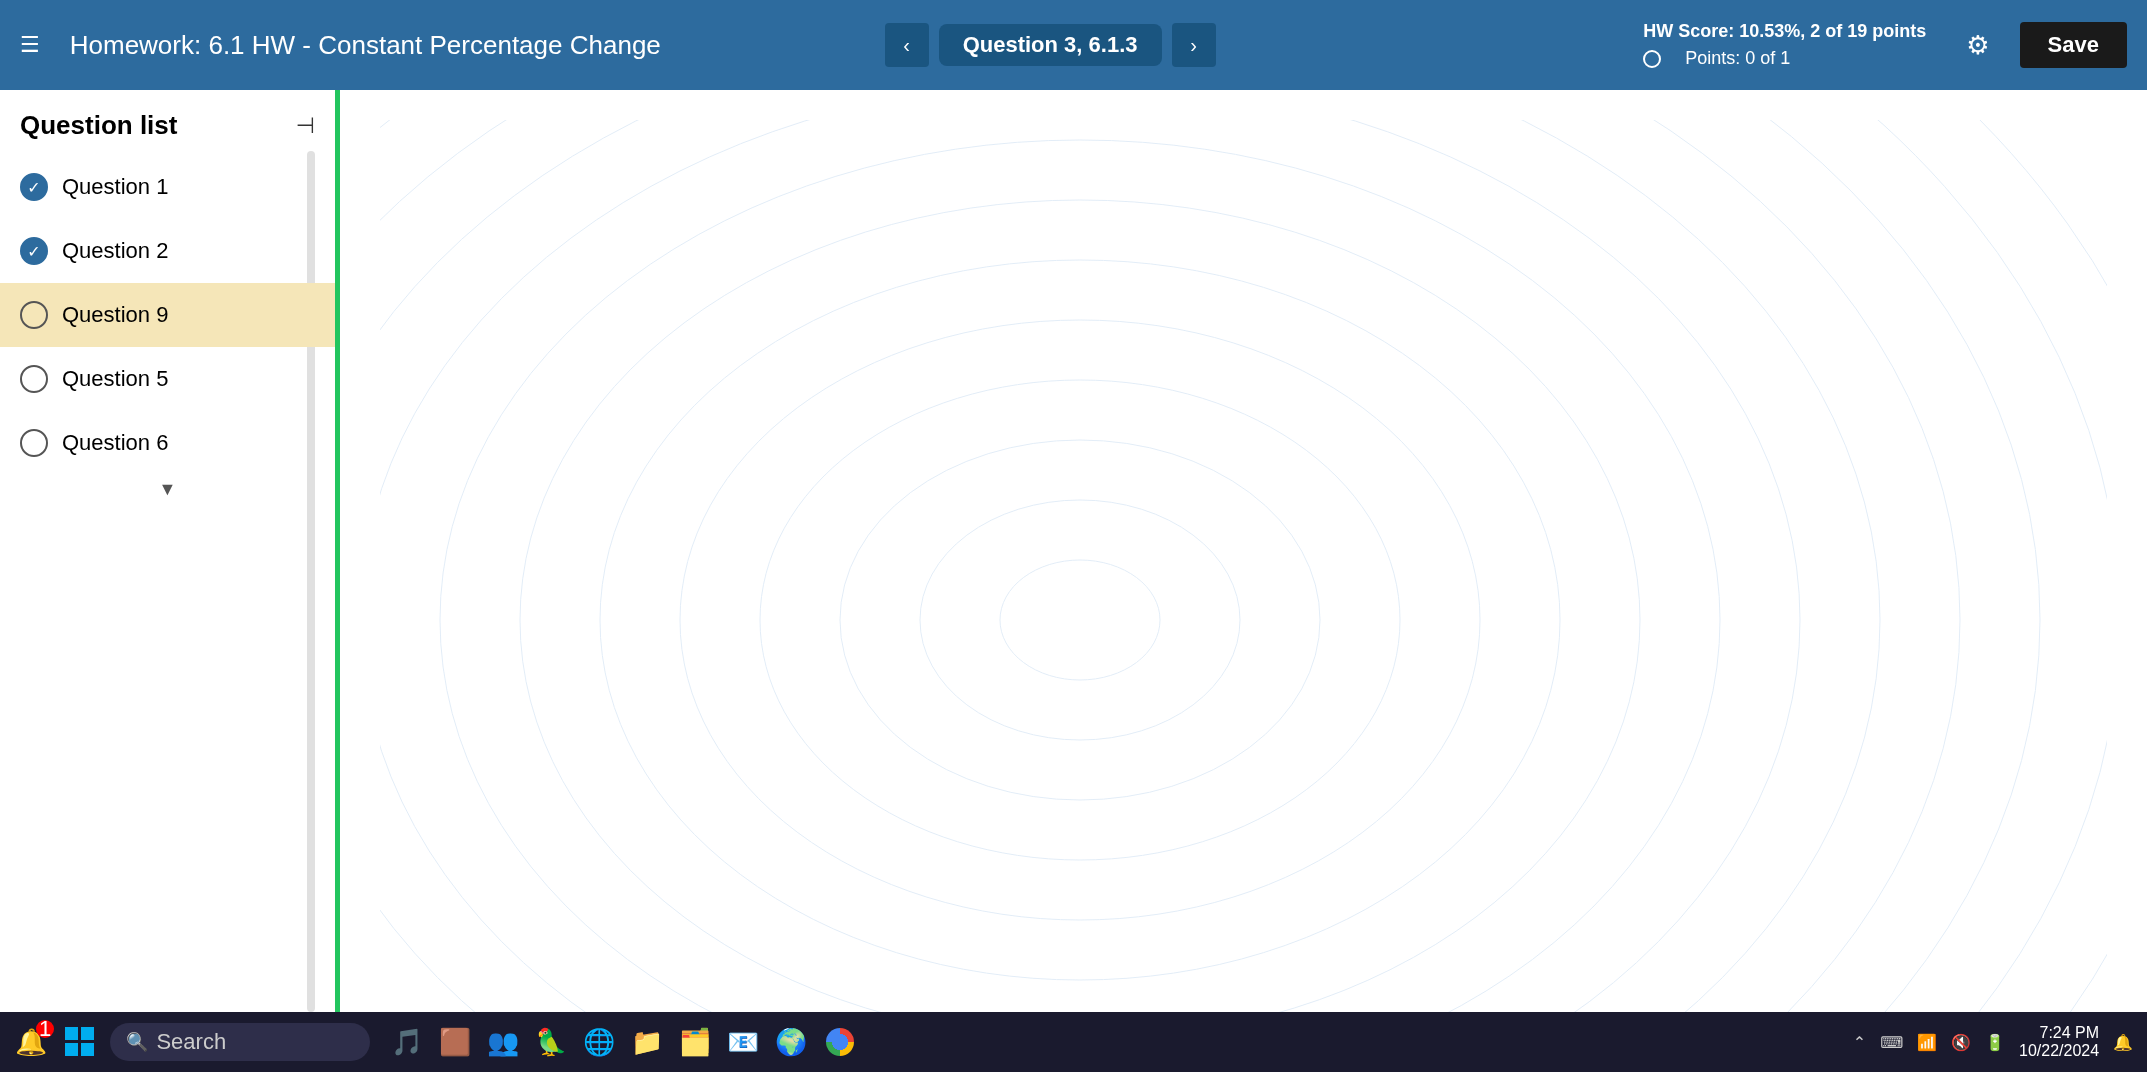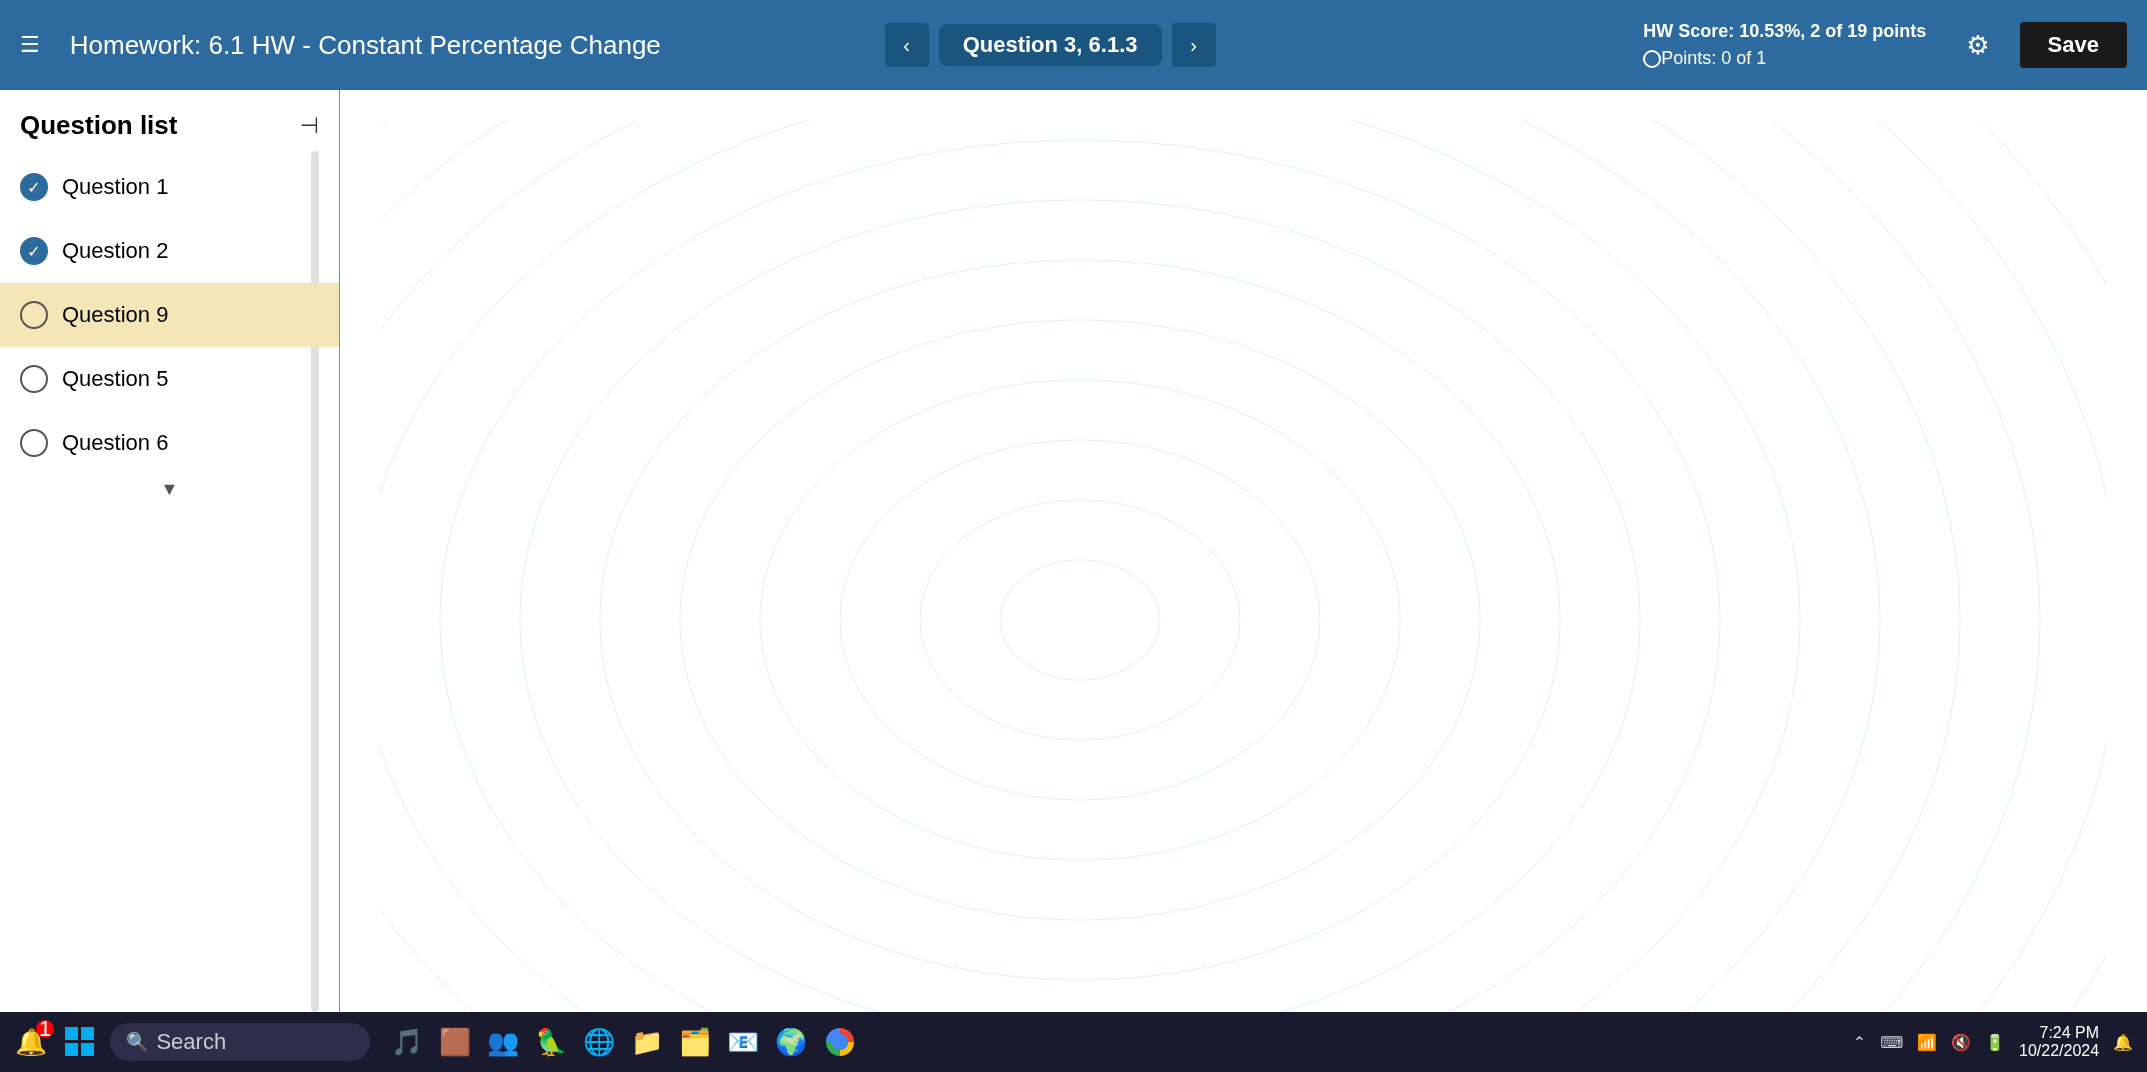--- a/index.html
+++ b/index.html
@@ -53,21 +53,21 @@
       font-size: 22px;
       font-weight: bold;
     }
     .header-score {
       margin-left: auto;
       text-align: left;
       font-size: 18px;
       line-height: 1.5;
     }
     .header-score .score-line { font-weight: bold; }
-    .header-score .points-line { display: flex; align-items: center; gap: 0; }
+    .header-score .points-line { display: flex; align-items: center; gap: 24px; }
     .points-circle {
       width: 18px; height: 18px;
       border: 2px solid white;
       border-radius: 50%;
       display: inline-block;
     }
     .header-settings {
       background: none;
       border: none;
       color: white;
@@ -90,21 +90,21 @@
     
     .main {
       display: flex;
       height: calc(1072px - 90px - 60px);
     }
 
     
     .sidebar {
       width: 340px;
       background: #fff;
-      border-right: 1px solid #22c55e;
+      border-right: 5px solid #22c55e;
       display: flex;
       flex-direction: column;
       padding-top: 10px;
     }
     .sidebar-header {
       display: flex;
       align-items: center;
       justify-content: space-between;
       padding: 10px 20px 10px 20px;
     }

